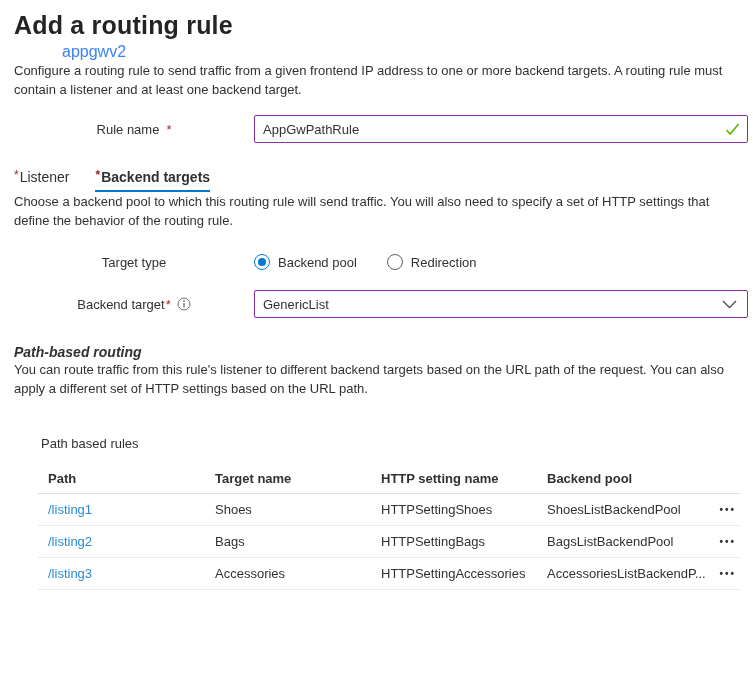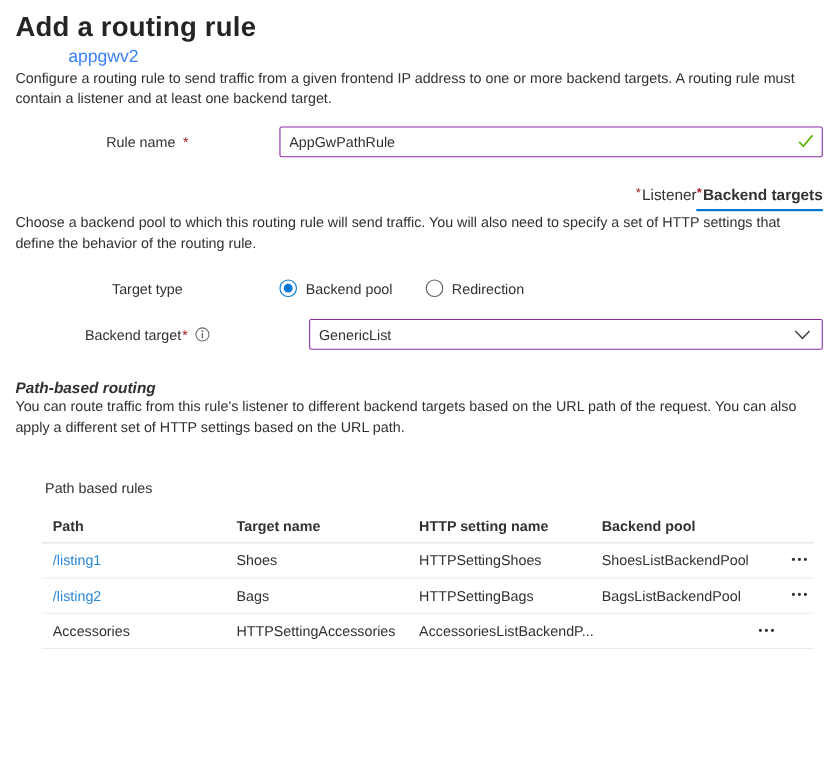--- a/index.html
+++ b/index.html
@@ -28,37 +28,37 @@
   .input-wrap{position:relative;}
   .text-input{
     width:100%;box-sizing:border-box;height:28px;
     border:1px solid #8a2da5;border-radius:2px;background:#fff;
     font-family:inherit;font-size:13px;color:#323130;
     padding:0 30px 0 8px;outline:none;
   }
   .valid-check{position:absolute;right:8px;top:7px;}
 
   
-  .tabs{display:flex;margin-top:26px;justify-content:flex-end;}
+  .tabs{display:flex;gap:26px;margin-top:26px;}
   .tab{font-size:14px;padding-bottom:5px;cursor:pointer;color:#323130;border-bottom:2px solid transparent;}
   .tab .tab-req{color:#a4262c;font-size:12px;position:relative;top:-3px;margin-right:1px;}
   .tab.selected{font-weight:700;border-bottom:2px solid #0078d4;}
   .backend-intro{margin-top:14px;}
 
   
   .target-row{margin-top:24px;}
   .radio-group{display:flex;gap:30px;align-items:center;}
   .radio-option{display:flex;align-items:center;gap:8px;font-size:13px;cursor:pointer;}
   .radio-circle{width:16px;height:16px;border-radius:50%;box-sizing:border-box;
     border:1px solid #605e5c;background:#fff;display:inline-flex;align-items:center;justify-content:center;flex:0 0 16px;}
   .radio-option.checked .radio-circle{border:1px solid #0078d4;}
   .radio-option.checked .radio-dot{width:8px;height:8px;border-radius:50%;background:#0078d4;}
 
   
-  .dd-row{margin-top:20px;gap:27px;}
+  .dd-row{margin-top:20px;}
   .dropdown{
     height:28px;box-sizing:border-box;border:1px solid #8a2da5;border-radius:2px;background:#fff;
     display:flex;align-items:center;justify-content:space-between;
     padding:0 10px 0 8px;font-size:13px;color:#323130;cursor:pointer;
   }
   .info-icon{display:inline-flex;flex:0 0 auto;}
 
   
   .section-heading{font-size:14px;font-weight:700;margin-top:26px;color:#323130;font-style:italic;}
   .pbr-desc{margin-top:13px;}
@@ -181,20 +181,21 @@
 
     <div class="t-row t-body-row">
       <div class="t-cell"><a class="path-link">/listing2</a></div>
       <div class="t-cell">Bags</div>
       <div class="t-cell">HTTPSettingBags</div>
       <div class="t-cell">BagsListBackendPool</div>
       <button class="menu-btn">•••</button>
     </div>
 
     <div class="t-row t-body-row">
+      <div class="t-cell"><a class="path-link">/listing3</a></div>
       <div class="t-cell">Accessories</div>
       <div class="t-cell">HTTPSettingAccessories</div>
       <div class="t-cell">AccessoriesListBackendP...</div>
       <button class="menu-btn">•••</button>
     </div>
   </div>
 
 </div>
 
 </body></html>

